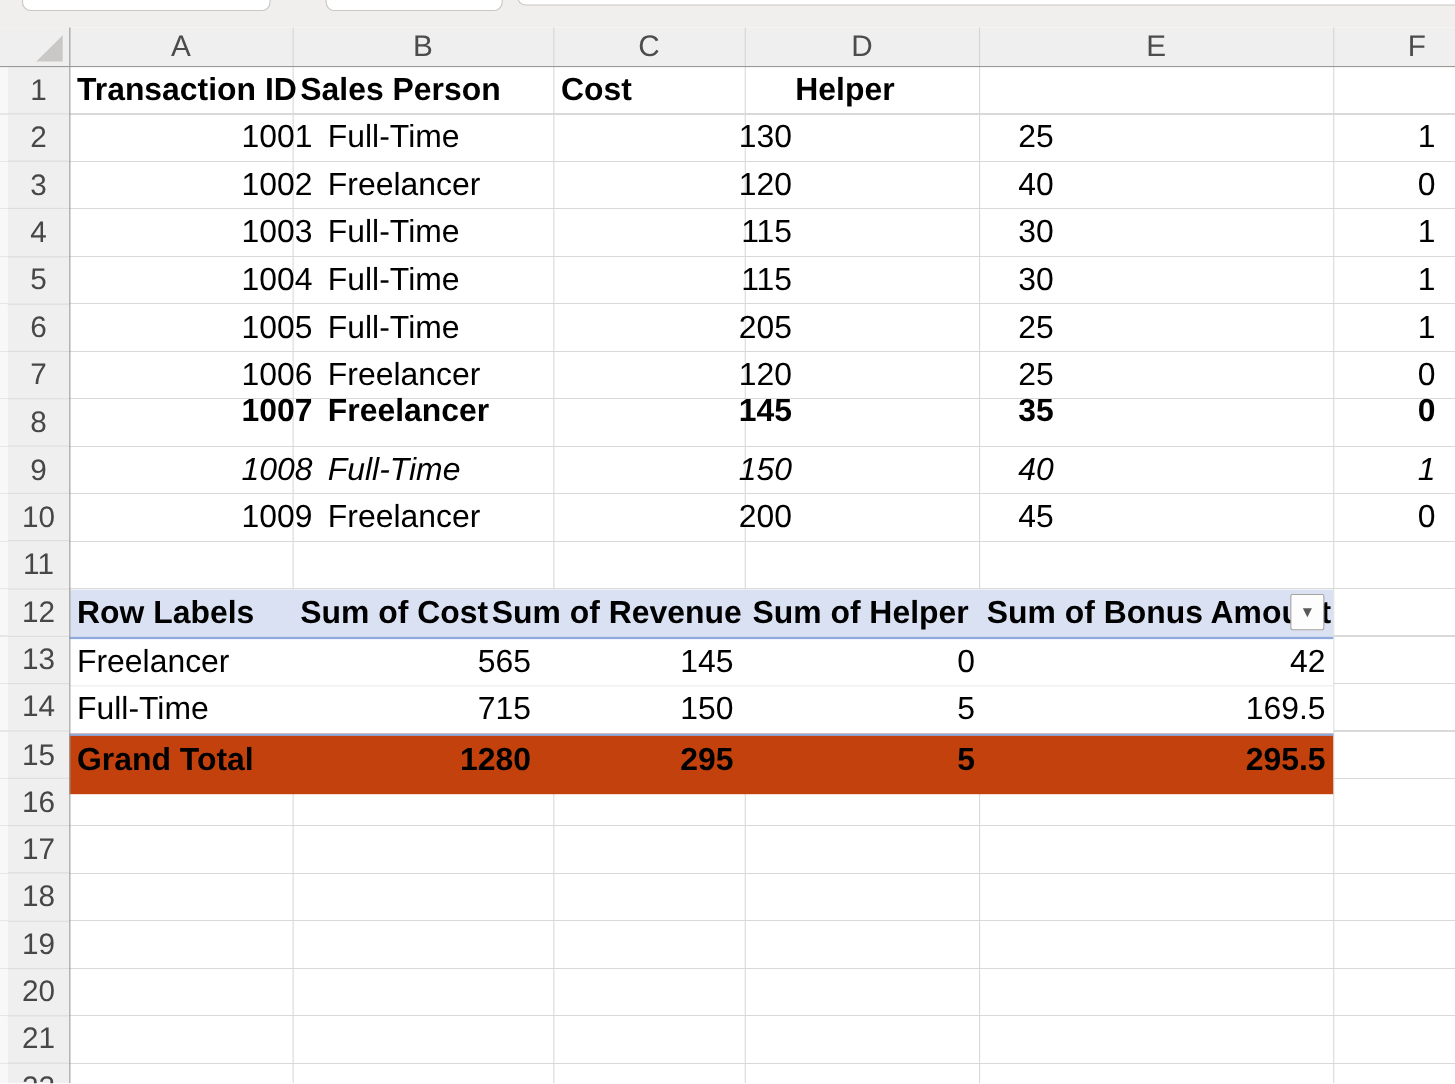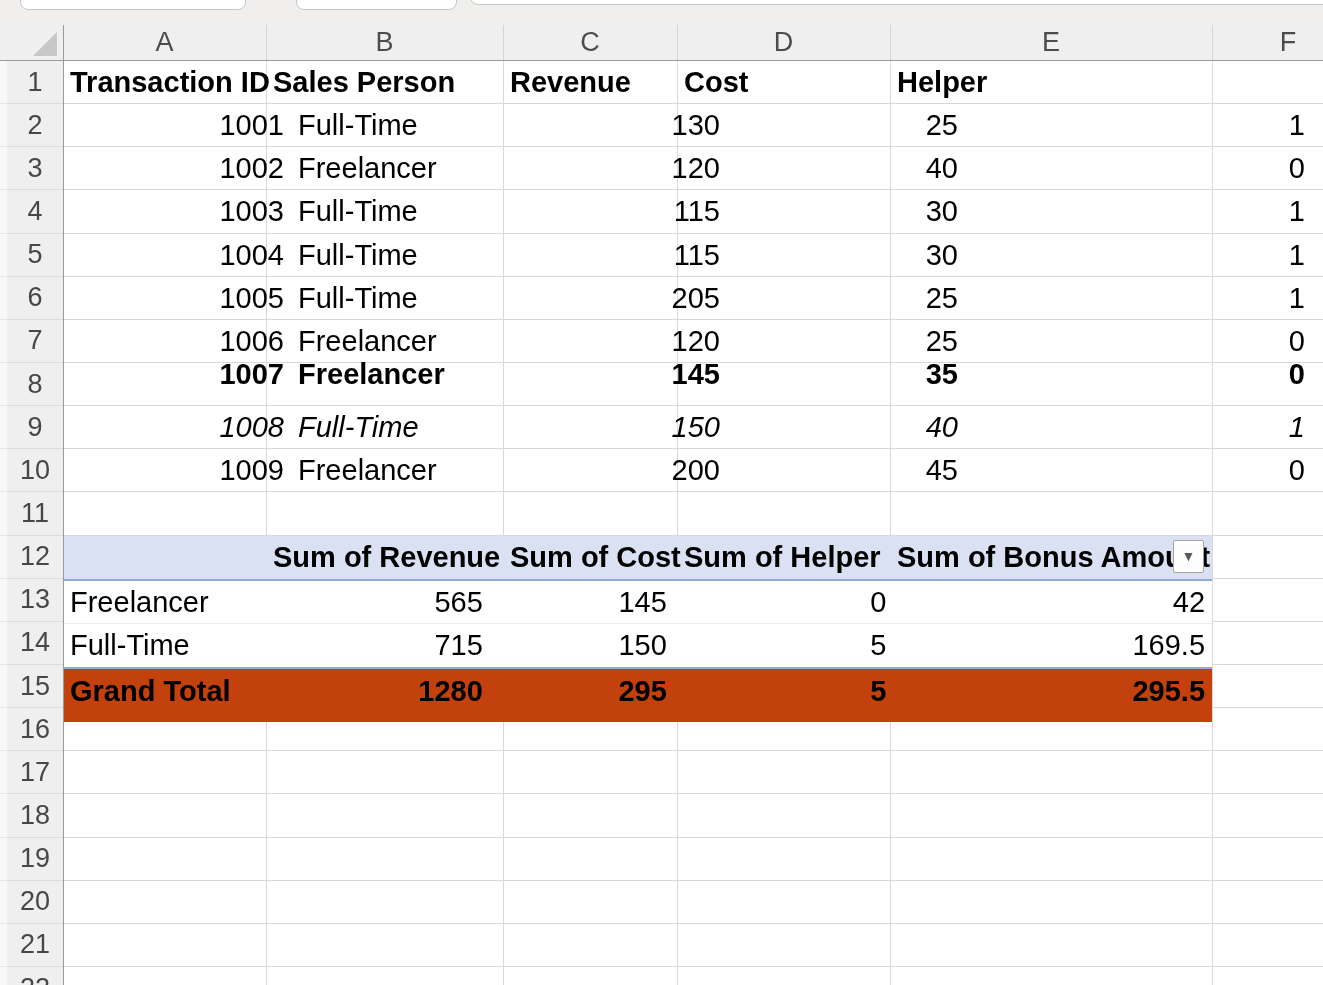--- a/index.html
+++ b/index.html
@@ -125,21 +125,20 @@
   <div class="vline" style="left:677px;"></div>
   <div class="vline" style="left:890px;"></div>
   <div class="vline" style="left:1212px;"></div>
 
   <div class="hdr-bottom"></div>
   <div class="hdr-vline"></div>
 
   <div class="srow" style="top:61px;">
     <div class="cell cA txt bold">Transaction ID</div>
     <div class="cell cB txt bold">Sales Person</div>
-    <div class="cell cC txt bold">Revenue</div>
     <div class="cell cD txt bold">Cost</div>
     <div class="cell cE txt bold">Helper</div>
   </div>
 
   <div class="srow" style="top:104.14px;">
     <div class="cell cA num">1001</div>
     <div class="cell cB txt">Full-Time</div>
     <div class="cell cC num">130</div>
     <div class="cell cD num">25</div>
     <div class="cell cE num">1</div>
@@ -197,26 +196,27 @@
     <div class="cell cA num">1009</div>
     <div class="cell cB txt">Freelancer</div>
     <div class="cell cC num">200</div>
     <div class="cell cD num">45</div>
     <div class="cell cE num">0</div>
   </div>
 
   <div class="pivot">
     <div class="prow p-head">
       <div class="cell cA txt">
+        <span>Row Labels</span>
         <span class="filterbtn">
           <span class="glyph">▼</span>
         </span>
       </div>
+      <div class="cell cC txt">Sum of Cost</div>
       <div class="cell cB txt">Sum of Revenue</div>
-      <div class="cell cC txt">Sum of Cost</div>
       <div class="cell cD txt">Sum of Helper</div>
       <div class="cell cE txt">Sum of Bonus Amount</div>
     </div>
     <div class="prow p-mid1">
       <div class="cell cA txt">Freelancer</div>
       <div class="cell cB num">565</div>
       <div class="cell cC num">145</div>
       <div class="cell cD num">0</div>
       <div class="cell cE num">42</div>
     </div>

